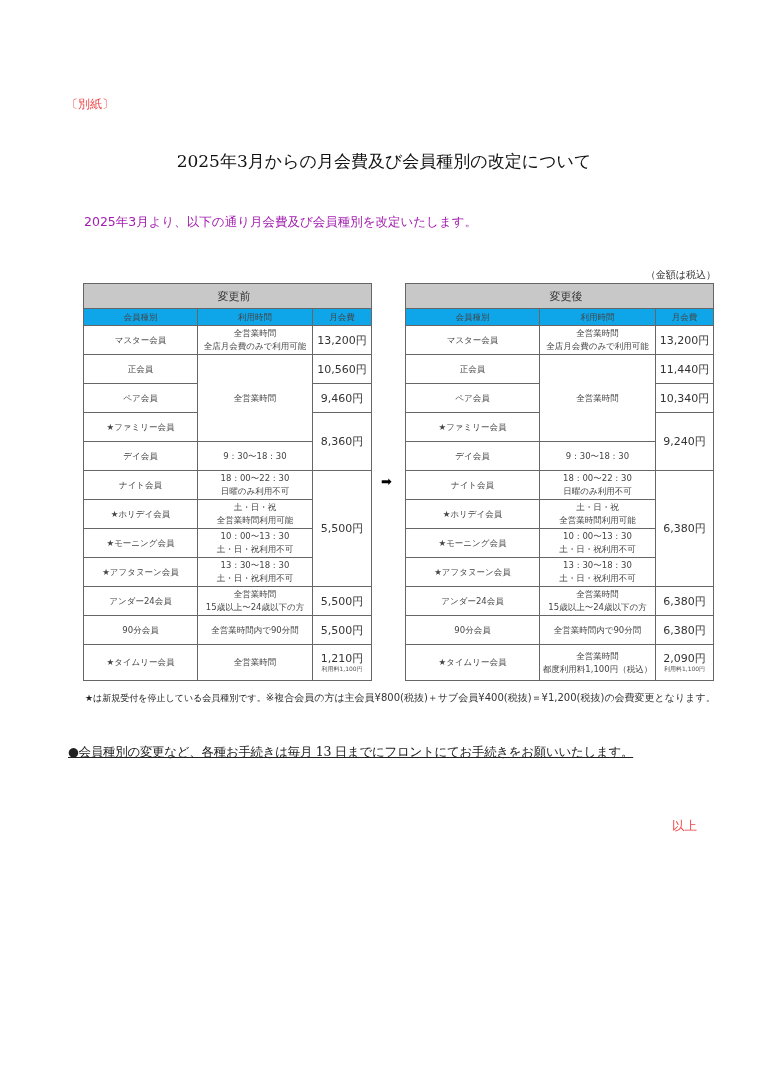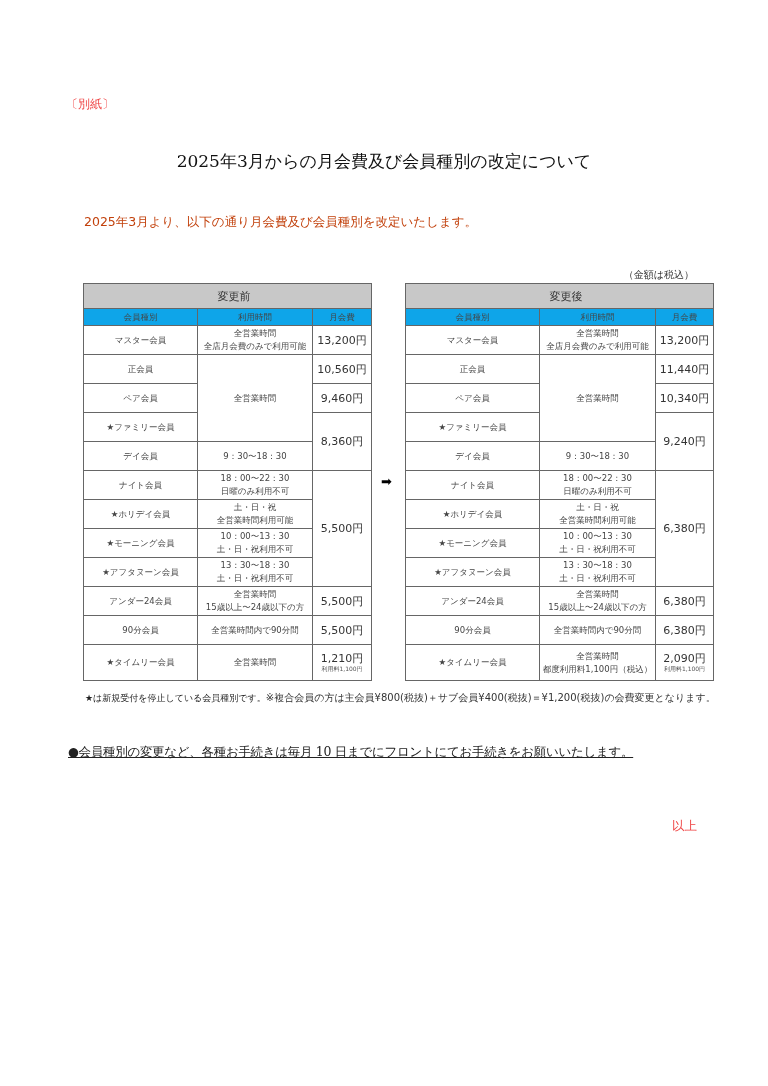--- a/index.html
+++ b/index.html
@@ -7,22 +7,22 @@
     width: 768px; height: 1086px; position: relative; overflow: hidden;
     font-family: "DejaVu Sans", "Liberation Sans", sans-serif; color: #222;
   }
   .abs { position: absolute; }
   .attachment-label { left: 66px; top: 96px; font-size: 12px; color: #ef4444; }
   .title {
     left: 0; width: 768px; top: 150px; text-align: center;
     font-family: "DejaVu Serif", "Liberation Serif", serif;
     font-size: 17px; font-weight: normal; color: #111;
   }
-  .intro { left: 84px; top: 214px; font-size: 12.5px; color: #c2410c; }
-  .tax-note { right: 74px; top: 268px; font-size: 10px; color: #333; }
+  .intro { left: 84px; top: 214px; font-size: 12.5px; color: #a21caf; }
+  .tax-note { right: 52px; top: 268px; font-size: 10px; color: #333; }
 
   table.fee {
     position: absolute; border-collapse: collapse; table-layout: fixed;
     font-size: 8.5px; color: #444;
   }
   table.fee td, table.fee th {
     border: 1px solid #666; text-align: center; vertical-align: middle;
     padding: 0; line-height: 13px; font-weight: normal;
   }
   table.fee .banner th {
@@ -205,14 +205,14 @@
     <td><span>全営業時間</span><br><span>都度利用料1,100円（税込）</span></td>
     <td class="fee-cell"><span>2,090円</span><span class="sub">利用料1,100円</span></td>
   </tr>
 </tbody>
   </table>
 
 <div class="abs footnote">
   <span>★は新規受付を停止している会員種別です。</span><span class="small">※複合会員の方は主会員¥800(税抜)＋サブ会員¥400(税抜)＝¥1,200(税抜)の会費変更となります。</span>
 </div>
 
-<div class="abs procedure">●会員種別の変更など、各種お手続きは毎月 10 日までにフロントにてお手続きをお願いいたします。</div>
+<div class="abs procedure">●会員種別の変更など、各種お手続きは毎月 13 日までにフロントにてお手続きをお願いいたします。</div>
 <div class="abs closing">以上</div>
 
 </body></html>

